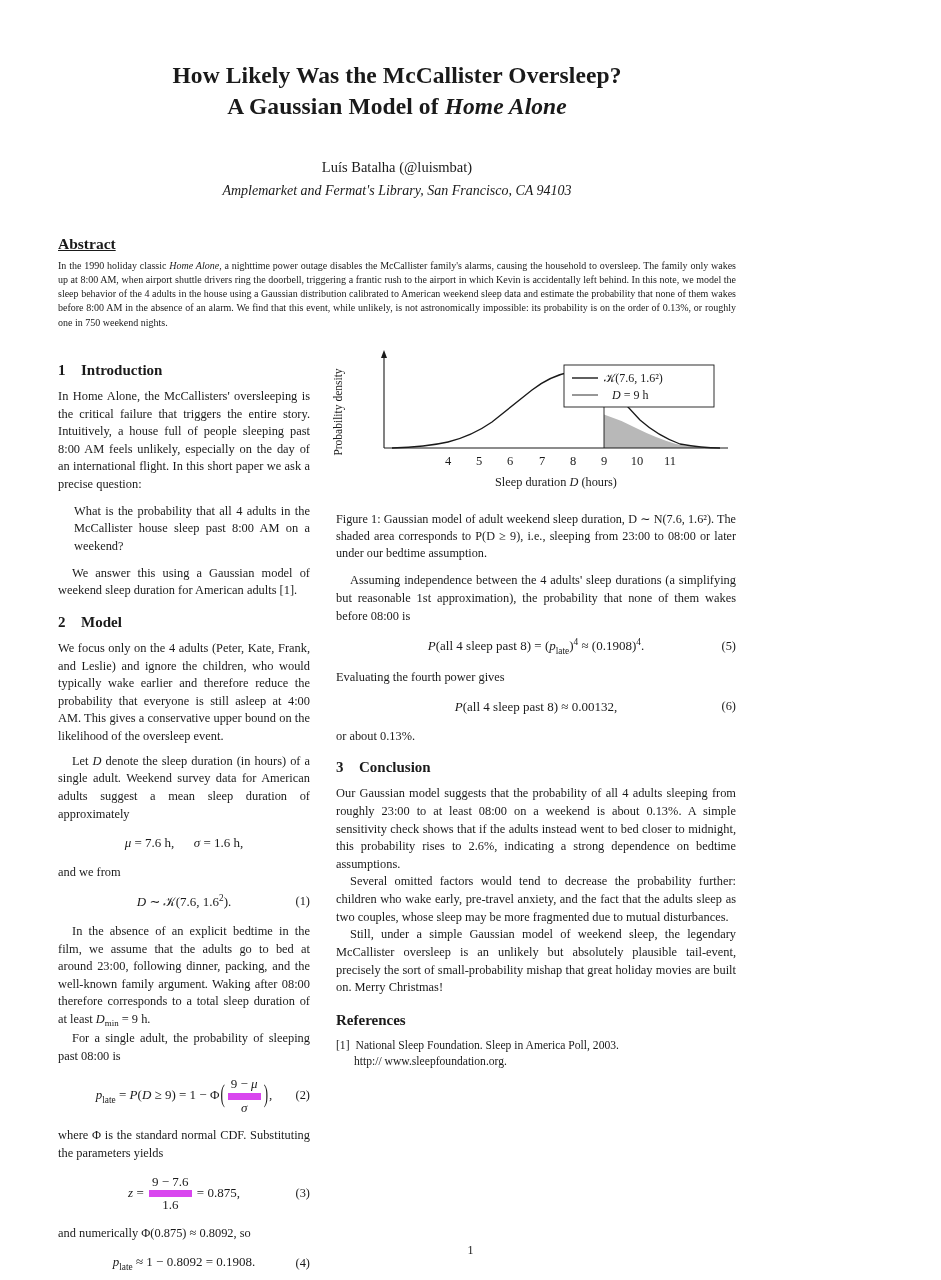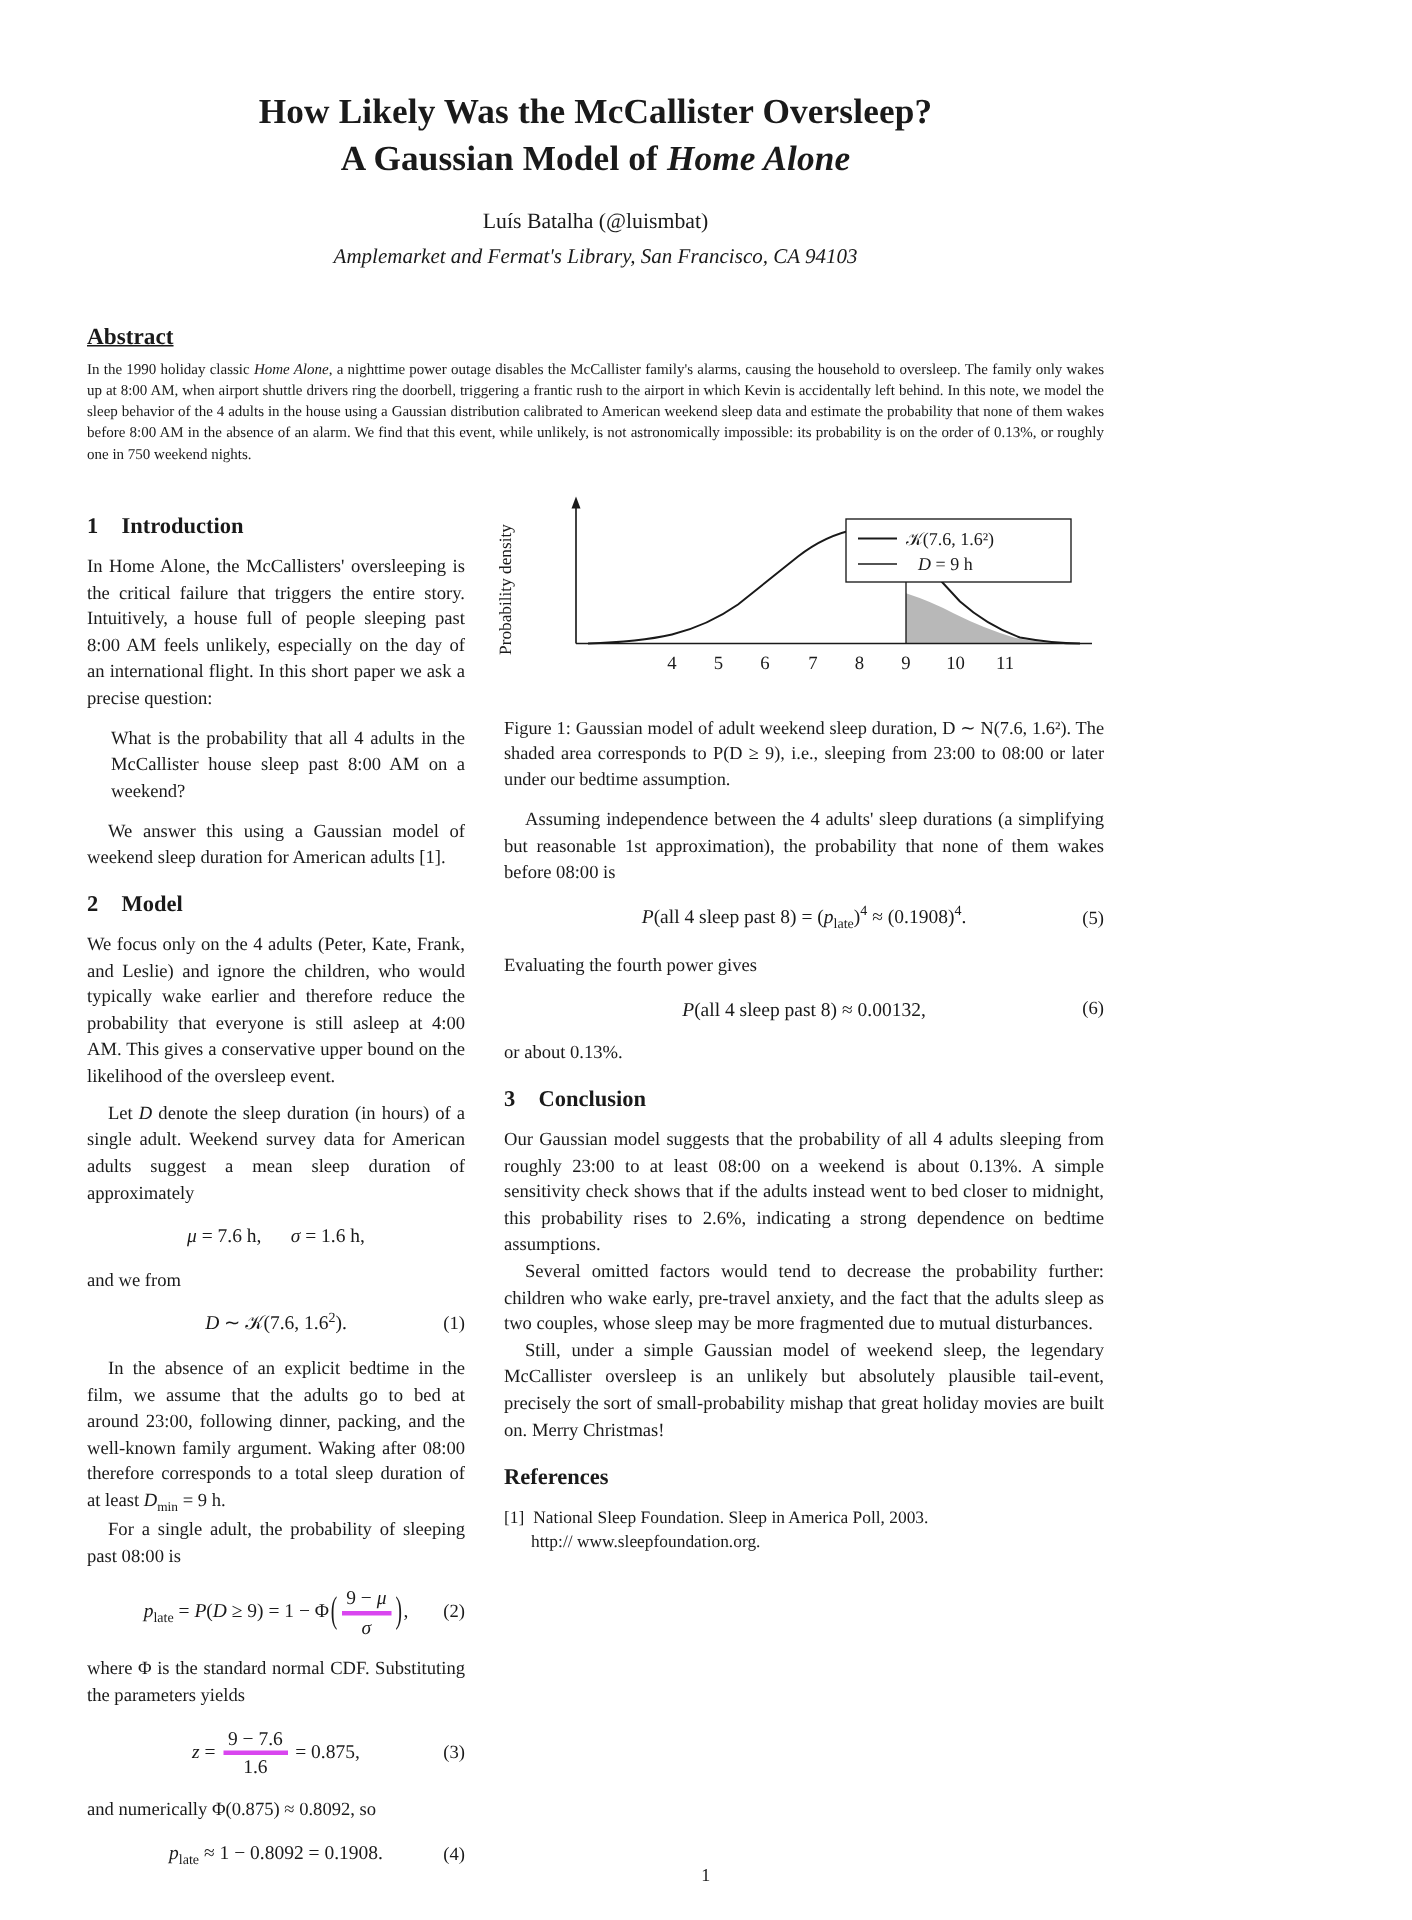--- a/index.html
+++ b/index.html
@@ -30,21 +30,21 @@
     font-weight: bold;
     line-height: 1.32;
     letter-spacing: 0.1px;
     margin-top: 14px;
   }
   .title .ital { font-style: italic; }
 
   .authors {
     text-align: center;
     font-size: 14.5px;
-    margin-top: 16px;
+    margin-top: 35px;
     line-height: 1.5;
   }
   .affil {
     text-align: center;
     font-size: 14px;
     font-style: italic;
     margin-top: 4px;
   }
 
   
@@ -110,21 +110,21 @@
     transform: translateY(-50%);
     font-size: 12.4px;
   }
   .mi { font-style: italic; }
   .frac {
     display: inline-block;
     vertical-align: middle;
     text-align: center;
     margin: 0 2px;
   }
-  .frac .n { display: block; padding: 0 3px; border-bottom: 3px solid #d946ef; line-height: 1.25; }
+  .frac .n { display: block; padding: 0 3px; border-bottom: 7px solid #d946ef; line-height: 1.25; }
   .frac .d { display: block; padding: 0 3px; line-height: 1.3; }
   sub { font-size: 0.72em; }
   sup { font-size: 0.72em; }
   .paren-big {
     display: inline-block;
     transform: scaleY(1.9);
     margin: 0 1px;
   }
 
   
@@ -296,20 +296,23 @@
             <text x="301" y="117" font-family="Liberation Serif, serif" font-size="12.5" text-anchor="middle" fill="#1a1a1a">10</text>
             <text x="334" y="117" font-family="Liberation Serif, serif" font-size="12.5" text-anchor="middle" fill="#1a1a1a">11</text>
 
             <rect x="228" y="17" width="150" height="42" fill="#ffffff" stroke="#1a1a1a" stroke-width="0.9"></rect>
             <line x1="236" y1="30" x2="262" y2="30" stroke="#1a1a1a" stroke-width="1.4"></line>
             <line x1="236" y1="47" x2="262" y2="47" stroke="#1a1a1a" stroke-width="0.9"></line>
             <text x="268" y="34" font-family="Liberation Serif, serif" font-size="12" fill="#1a1a1a">𝒦(7.6, 1.6²)</text>
             <text x="276" y="51" font-family="Liberation Serif, serif" font-size="12" fill="#1a1a1a" font-style="italic">D<tspan font-style="normal"> = 9 h</tspan></text>
           </svg>
         </div>
+        <div class="xaxis-label">
+          <span>Sleep duration </span><span class="mi">D</span><span> (hours)</span>
+        </div>
         <div class="fig-caption">Figure 1: Gaussian model of adult weekend sleep duration, D ∼ N(7.6, 1.6²). The shaded area corresponds to P(D ≥ 9), i.e., sleeping from 23:00 to 08:00 or later under our bedtime assumption.</div>
       </div>
 
       <p class="para" style="margin-top:10px;">Assuming independence between the 4 adults' sleep durations (a simplifying but reasonable 1st approximation), the probability that none of them wakes before 08:00 is</p>
 
       <div class="eq">
         <span class="mi">P</span>(all 4 sleep past 8) = (<span class="mi">p</span><sub>late</sub>)<sup>4</sup> ≈ (0.1908)<sup>4</sup>.
         <span class="tag">(5)</span>
       </div>
 

